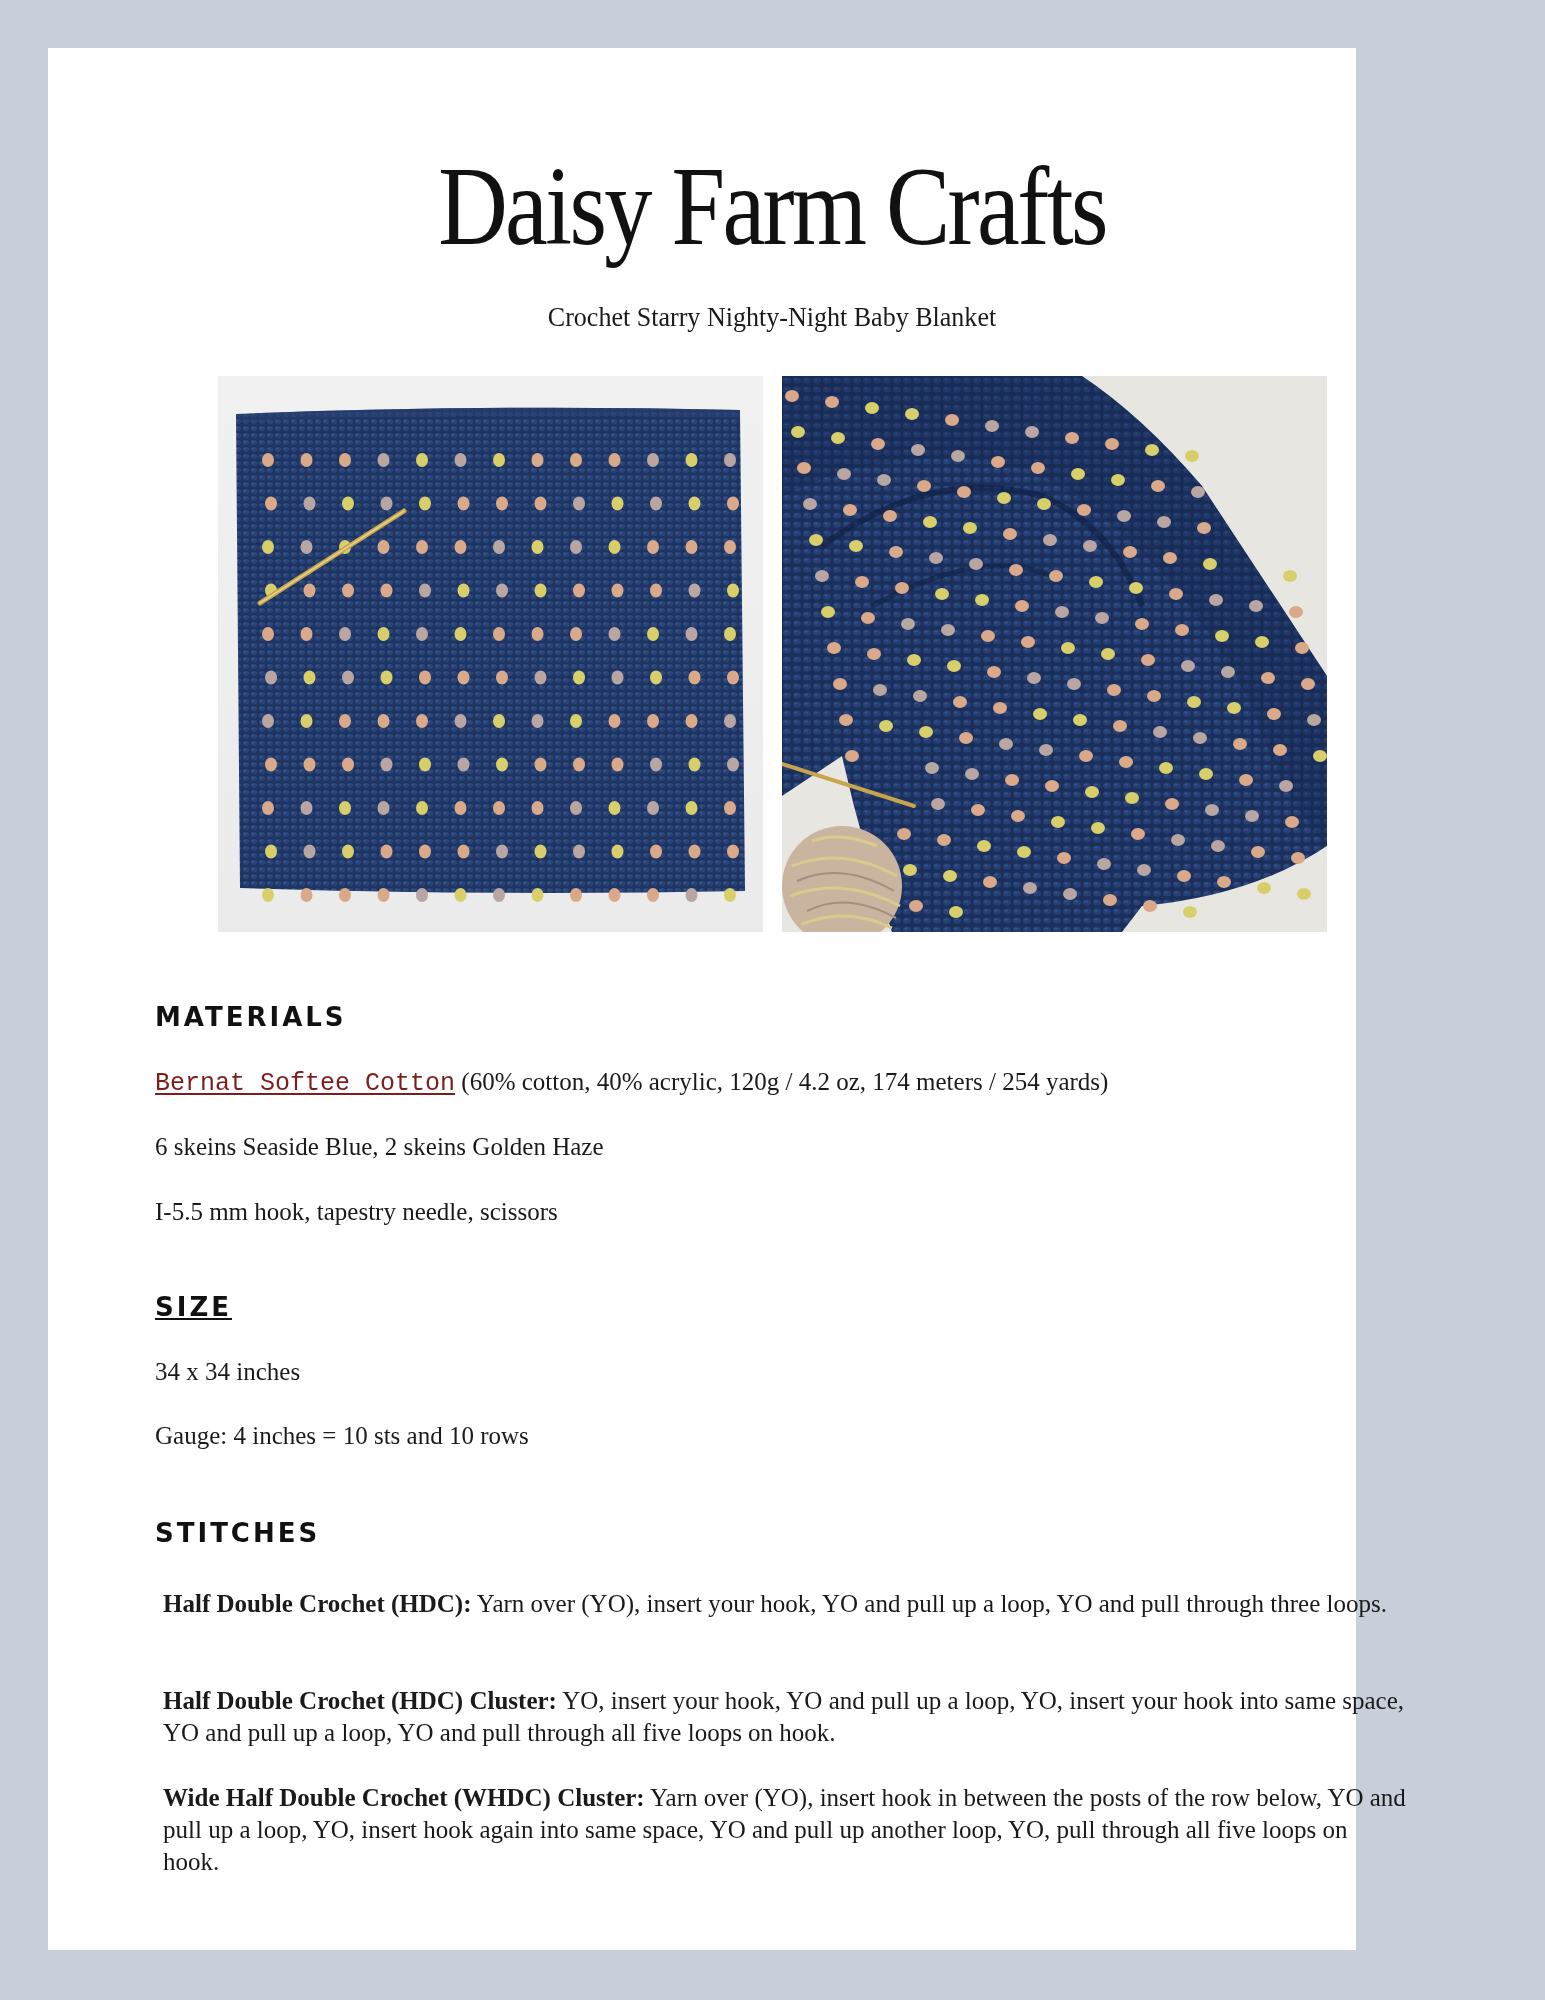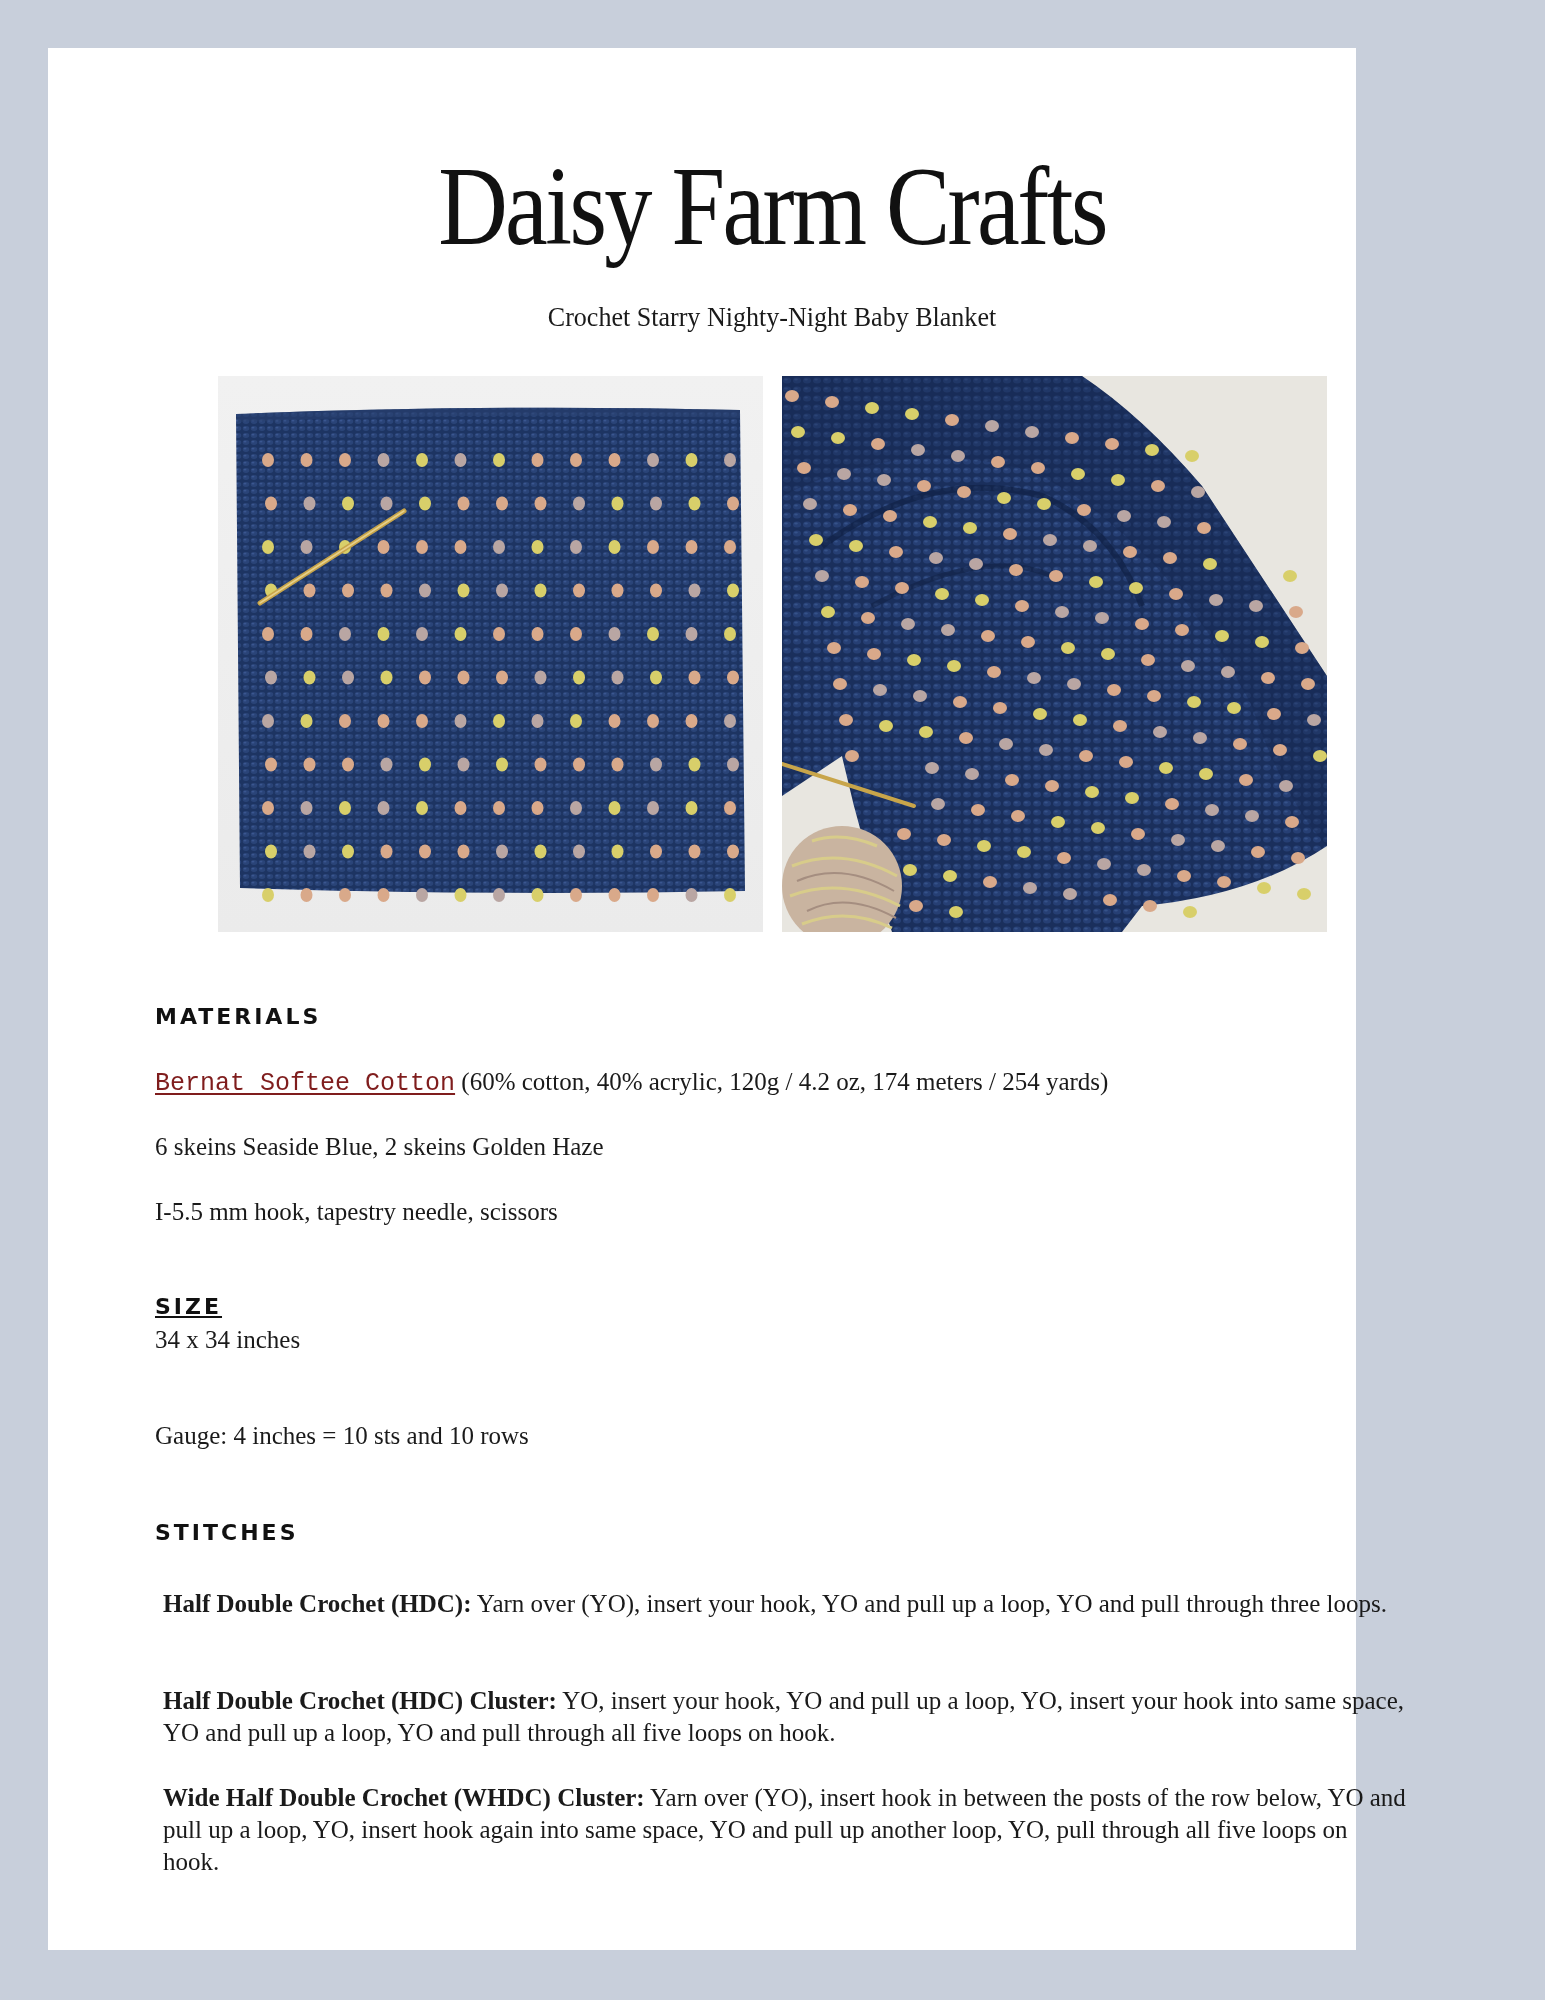--- a/index.html
+++ b/index.html
@@ -8,21 +8,21 @@
   .title { position:absolute; left:0; width:1448px; top:98px; text-align:center;
     font-family:"Liberation Serif", serif; font-size:112px; line-height:120px; color:#111;
     letter-spacing:-3px; transform:scaleX(0.86); transform-origin:center; margin:0; font-weight:normal; }
   .subtitle { position:absolute; left:0; width:1448px; top:252px; text-align:center;
     font-family:"Liberation Serif", serif; font-size:28px; line-height:34px; color:#1a1a1a;
     transform:scaleX(0.93); transform-origin:center; margin:0; font-weight:normal; }
   .photo { position:absolute; top:328px; width:545px; height:556px; overflow:hidden; }
   .photo1 { left:170px; background:#eeeeee; }
   .photo2 { left:734px; background:#e6e4de; }
   .photo svg { display:block; }
-  h2.section { font-family:"DejaVu Sans", sans-serif; font-weight:bold; font-size:22px; letter-spacing:3px;
+  h2.section { font-family:"DejaVu Sans", sans-serif; font-weight:bold; font-size:26px; letter-spacing:3px;
     margin:0; line-height:26px; color:#111; position:absolute; left:107px; }
   .line { position:absolute; left:107px; font-family:"Liberation Serif", serif; font-size:25px; line-height:32px; color:#1a1a1a;
     white-space:nowrap; transform-origin:left; }
   .line a { color:#7f1d1d; text-decoration:underline; text-underline-offset:3px;font-family:Liberation Mono, monospace; }
   .para { position:absolute; left:107px; width:1245px; font-family:"Liberation Serif", serif; font-size:25px; line-height:32px; color:#1a1a1a; margin:8px; }
   .para b { font-weight:bold; }
 </style>
 </head>
 <body>
 
@@ -385,21 +385,21 @@
   </div>
 
   <h2 class="section" style="top:956px;">MATERIALS</h2>
   <div class="line" style="top:1018px;">
     <a href="#">Bernat Softee Cotton</a><span> (60% cotton, 40% acrylic, 120g / 4.2 oz, 174 meters / 254 yards)</span>
   </div>
   <div class="line" style="top:1083px;">6 skeins Seaside Blue, 2 skeins Golden Haze</div>
   <div class="line" style="top:1148px;">I-5.5 mm hook, tapestry needle, scissors</div>
 
   <h2 class="section" style="top:1246px;text-decoration:underline;">SIZE</h2>
-  <div class="line" style="top:1276px;">34 x 34 inches</div>
+  <div class="line" style="top:1308px;">34 x 34 inches</div>
   <div class="line" style="top:1372px;">Gauge: 4 inches = 10 sts and 10 rows</div>
 
   <h2 class="section" style="top:1472px;">STITCHES</h2>
   <p class="para" style="top:1532px;">
     <b>Half Double Crochet (HDC):</b><span> Yarn over (YO), insert your hook, YO and pull up a loop, YO and pull through three loops.</span>
   </p>
   <p class="para" style="top:1629px;">
     <b>Half Double Crochet (HDC) Cluster:</b><span> YO, insert your hook, YO and pull up a loop, YO, insert your hook into same space, YO and pull up a loop, YO and pull through all five loops on hook.</span>
   </p>
   <p class="para" style="top:1726px;">

